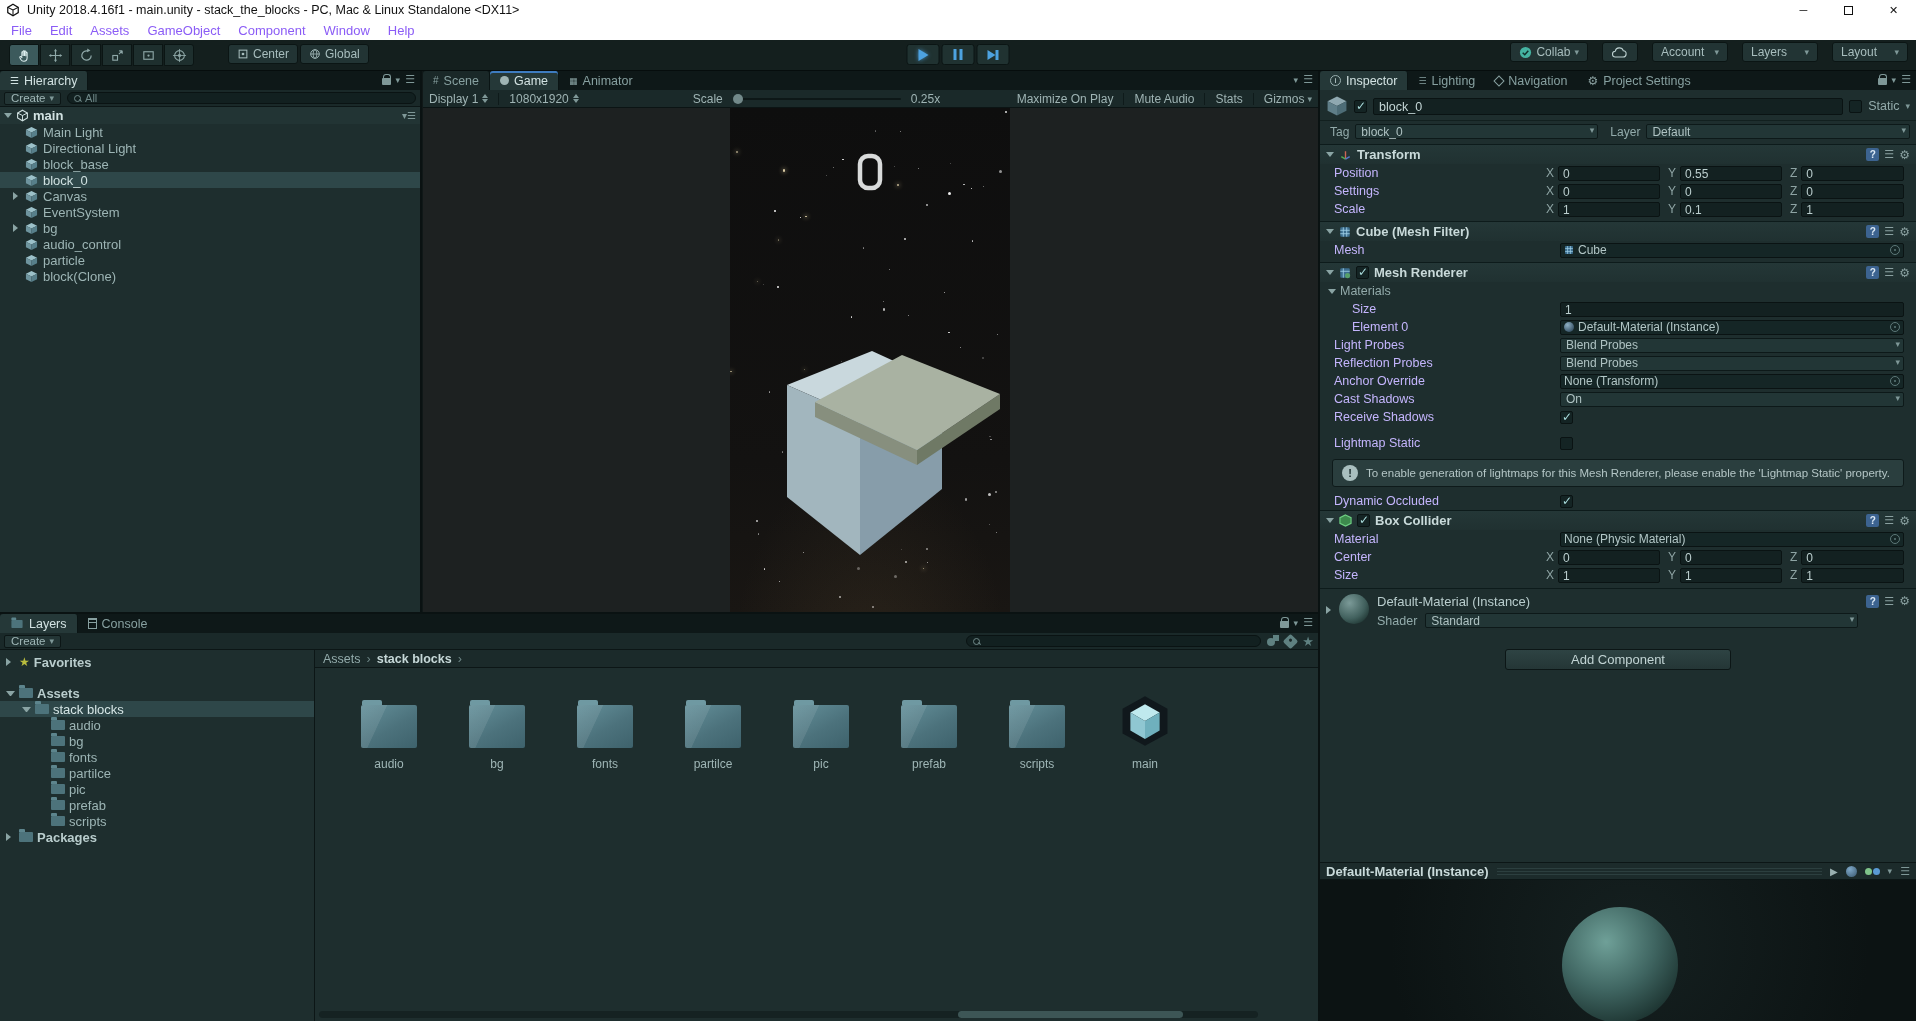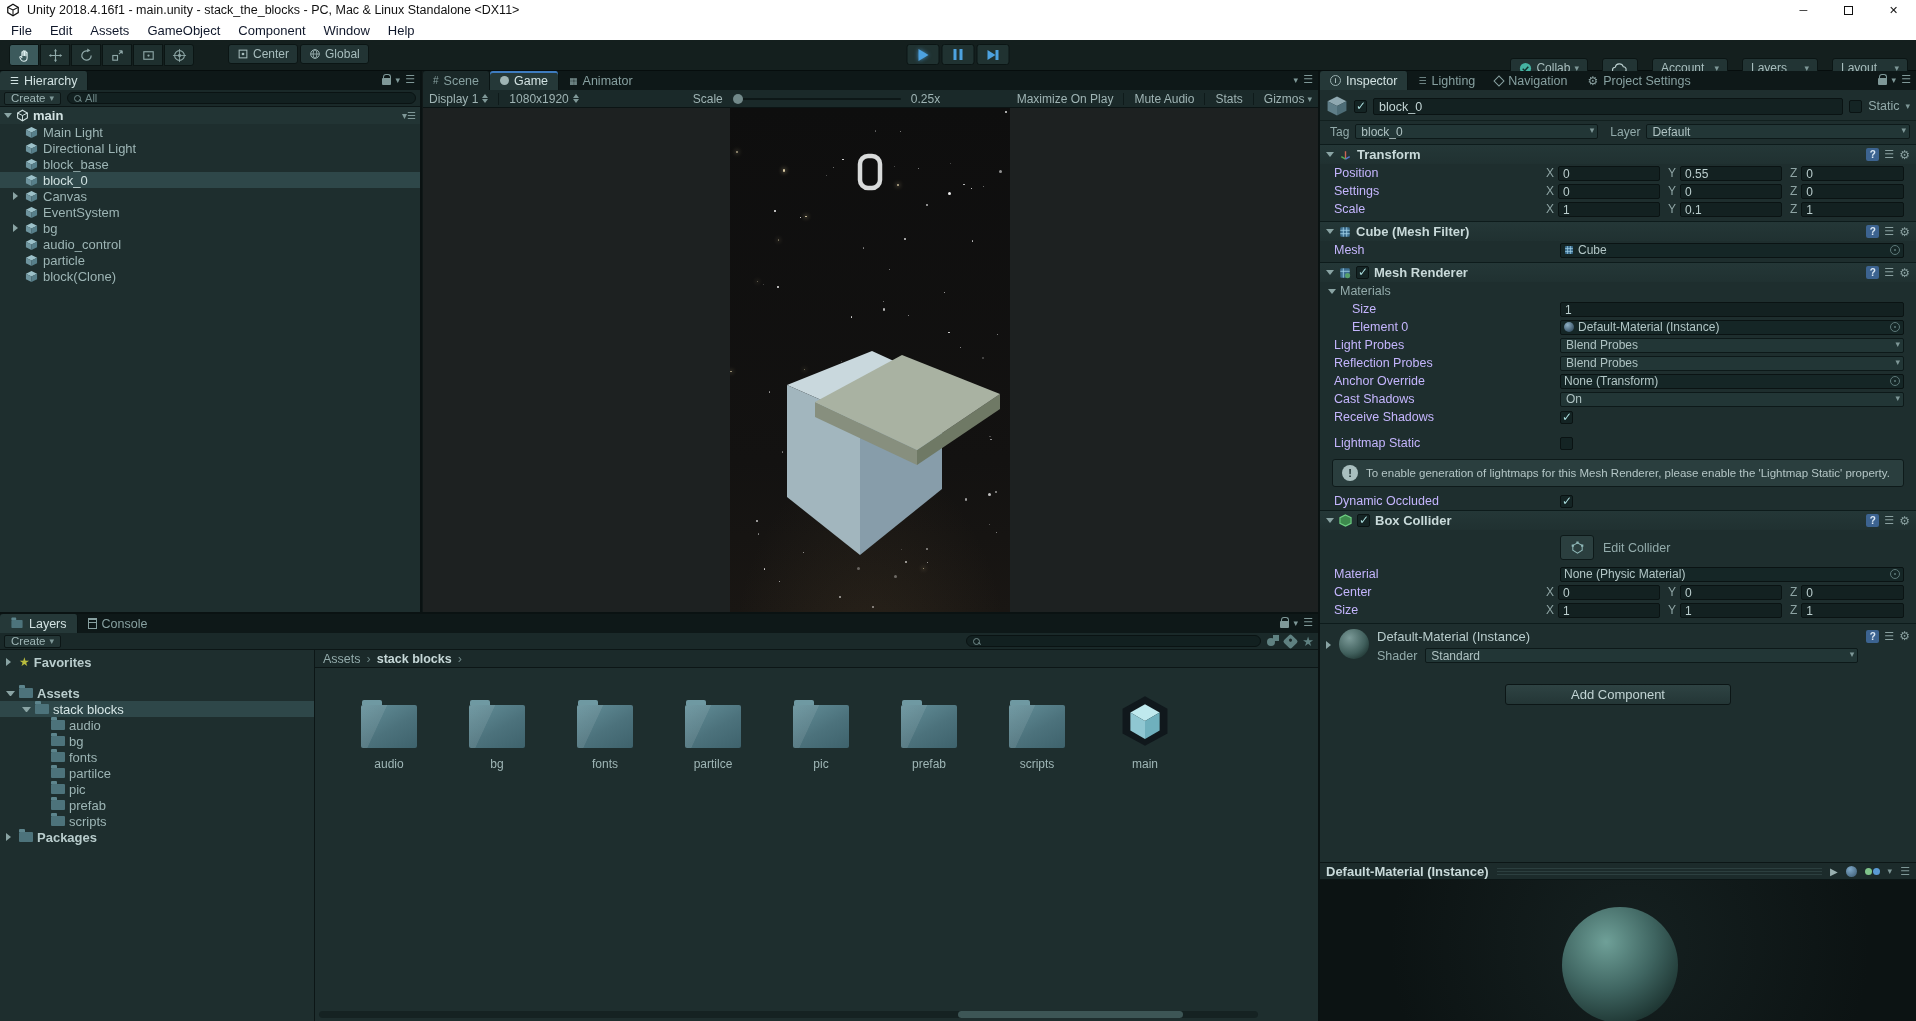--- a/index.html
+++ b/index.html
@@ -15,39 +15,39 @@
 
   
   #titlebar{position:absolute;left:0;top:0;width:1916px;height:20px;background:#fff;color:#111;
             display:flex;align-items:center;font-size:12.5px}
   #titlebar .logo{margin:0 7px 0 6px;color:#111}
   #win-controls{margin-left:auto;display:flex;height:100%}
   #win-controls .wc{width:45px;display:flex;align-items:center;justify-content:center;color:#111;font-size:11px}
   .wc .maxbox{width:9px;height:9px;border:1px solid #111}
   #menubar{position:absolute;left:0;top:20px;width:1916px;height:20px;background:#fff;color:#111;
            display:flex;align-items:center;padding-left:2px;font-size:13px}
-  .menu-item{padding:2px 9px;color:#0f172a}
+  .menu-item{padding:2px 9px;color:#8b5cf6}
 
   
   #toolbar{position:absolute;left:0;top:40px;width:1916px;height:31px;background:var(--tb);
            border-bottom:1px solid #060d0d}
   .toolgrp{position:absolute;top:4px;display:flex;gap:1px}
   .toolbtn{width:30px;height:22px;background:#1e2f2e;border:1px solid #0b1514;display:flex;
            align-items:center;justify-content:center;color:#8fa8a8}
   .toolbtn:first-child{border-radius:3px 0 0 3px}.toolbtn:last-child{border-radius:0 3px 3px 0}
   .toolbtn.active{background:#3c5a5c;color:#dff0f0}
   .pvbtn{height:20px;background:#223434;border:1px solid #0b1514;border-radius:3px;display:flex;
          align-items:center;gap:4px;padding:0 8px;color:#a8bebe;font-size:12px}
   #play-group{position:absolute;left:50%;top:4px;transform:translateX(-50%);display:flex;gap:2px}
   .playbtn{width:33px;height:21px;background:#203231;border:1px solid #0b1514;border-radius:3px;
            display:flex;align-items:center;justify-content:center}
   .tri-play{width:0;height:0;border-left:10px solid var(--blue);border-top:6px solid transparent;border-bottom:6px solid transparent;filter:drop-shadow(0 0 2px rgba(77,162,224,.8))}
   .pause-bars{display:flex;gap:3px}.pause-bars i{width:3px;height:11px;background:var(--blue)}
   .step{display:flex;align-items:center}.step .t{width:0;height:0;border-left:8px solid var(--blue);border-top:5px solid transparent;border-bottom:5px solid transparent}.step .b{width:3px;height:10px;background:var(--blue)}
-  #tb-right{position:absolute;right:8px;top:18px;display:flex;gap:14px;align-items:center}
+  #tb-right{position:absolute;right:8px;top:2px;display:flex;gap:14px;align-items:center}
   .ddarrow{font-size:9px;color:#7f9898}
 
   
   .tabbar{height:19px;background:var(--tabbar);display:flex;align-items:flex-end;position:relative}
   .ptab{height:19px;display:inline-flex;align-items:center;gap:5px;padding:0 10px;font-size:12.5px;
         color:#87a0a0;background:var(--tab);border-right:1px solid #0a1414;border-radius:3px 3px 0 0}
   .ptab.active{background:var(--tabact);color:#d2e2e2}
   .ptab.blue-top{box-shadow:inset 0 2px 0 #3e7cc0}
   .bar-icons{position:absolute;right:5px;top:3px;display:flex;align-items:center;gap:5px;color:#7f9898}
   .lock{position:relative;width:9px;height:7px;background:#7f9898;border-radius:1px;margin-top:4px}
@@ -831,31 +831,20 @@
         <path d="M7 1 13 4v6L7 13 1 10V4z" fill="#3d8a4d" stroke="#6fd084" stroke-width="1.2"></path>
       </svg>
     <span class="chk on"></span>
     <span class="title">Box Collider</span>
     <span class="right">
         <span class="helpicon">?</span>
         <span class="preset">☰</span>
         <span class="gear">⚙</span>
       </span>
   </div>
-  <div id="editcol-row">
-    <div id="editcol-btn">
-      <svg width="15" height="15" viewBox="0 0 16 16">
-          <path d="M3 6l5-3 5 3v5l-5 3-5-3z" fill="none" stroke="#8fb8b8" stroke-width="1.1"></path>
-          <rect x="1.8" y="4.8" width="2.4" height="2.4" fill="#8fb8b8"></rect>
-          <rect x="11.8" y="4.8" width="2.4" height="2.4" fill="#8fb8b8"></rect>
-          <rect x="6.8" y="1.6" width="2.4" height="2.4" fill="#8fb8b8"></rect>
-        </svg>
-    </div>
-    <span>Edit Collider</span>
-  </div>
   <div class="prow">
       <span class="plabel">Material</span>
     <span class="pval ind">
         <span class="of">
           <span>None (Physic Material)</span>
           <span class="target"></span>
         </span>
       </span>
     </div>
   <div class="prow">

